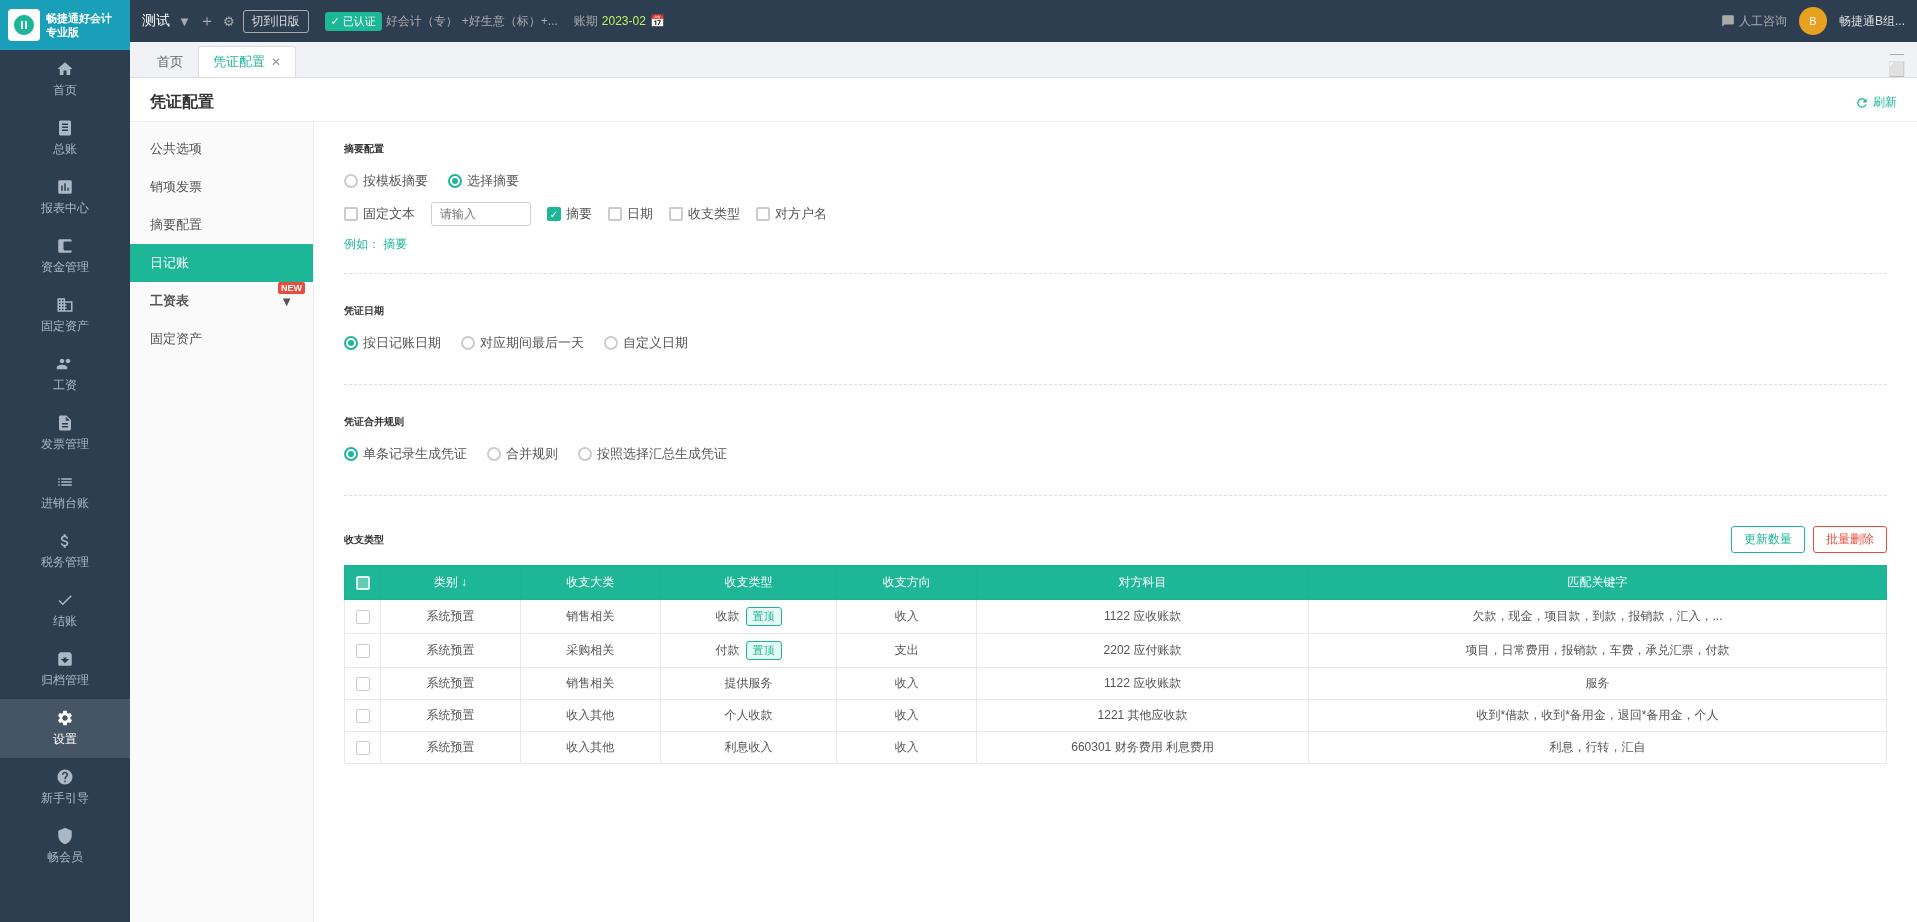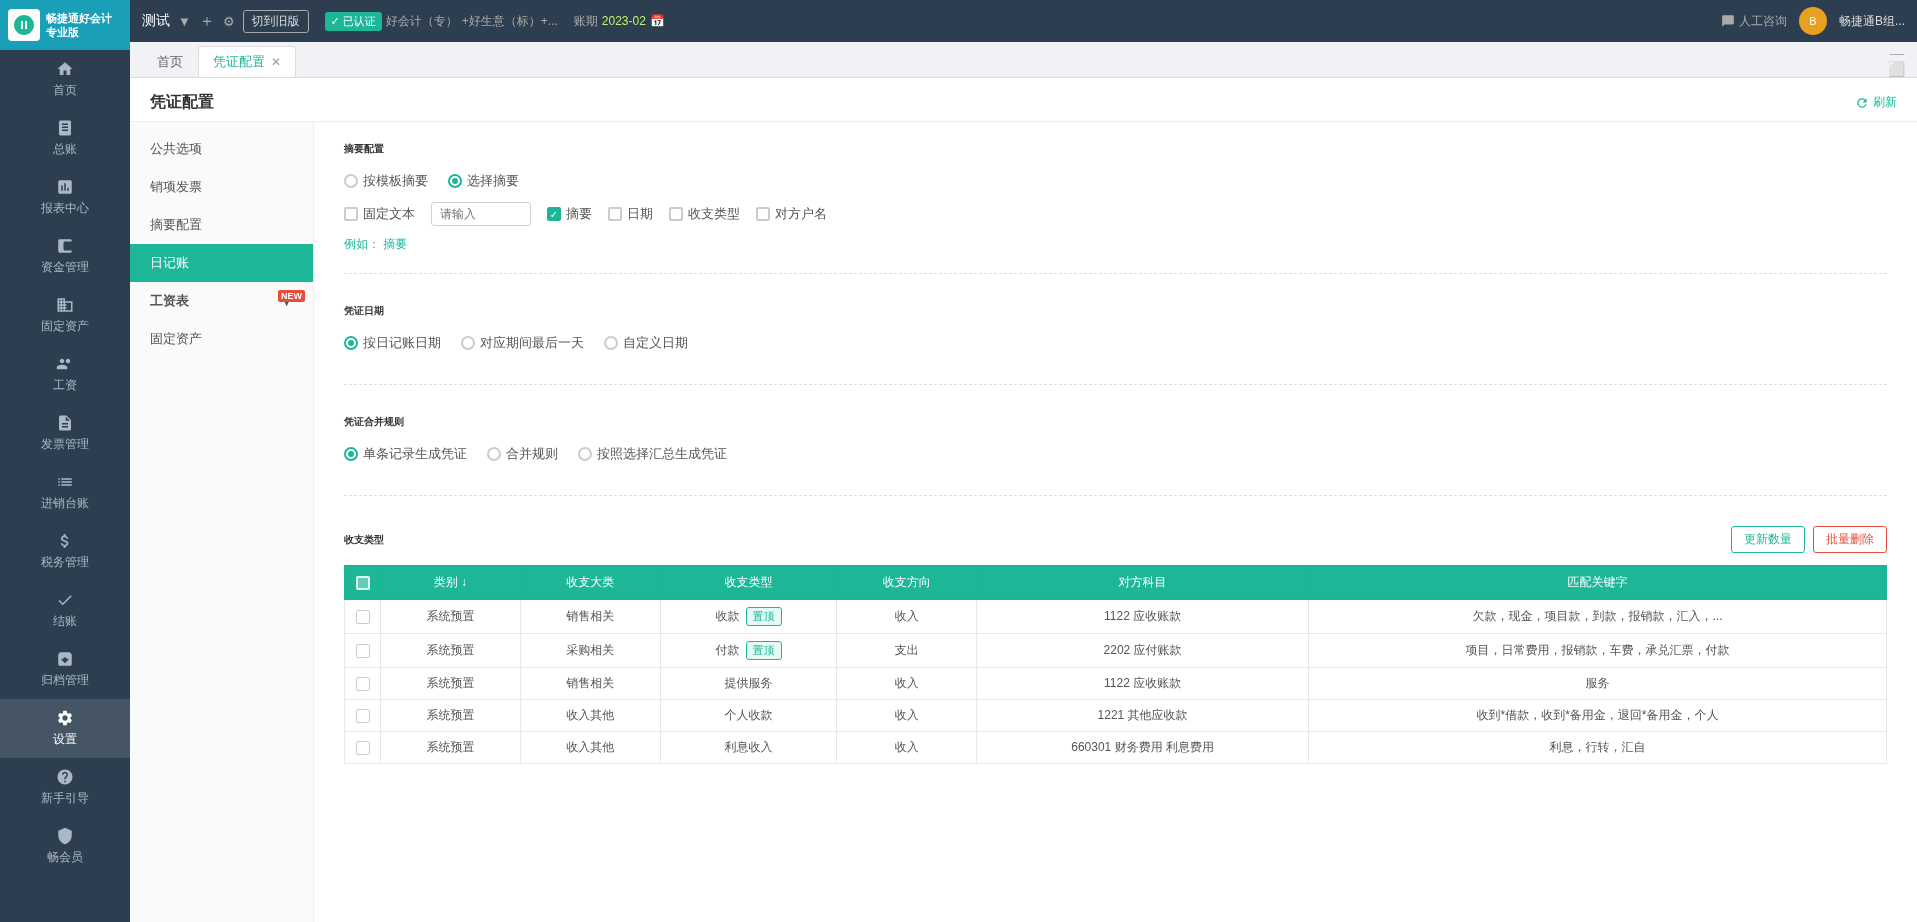--- a/index.html
+++ b/index.html
@@ -48,21 +48,21 @@
     .page-title { font-size: 16px; font-weight: bold; color: #333; }
     .refresh-btn { color: #1db798; font-size: 12px; cursor: pointer; display: flex; align-items: center; gap: 4px; }
 
     
     .content-body { display: flex; flex: 1; overflow: hidden; }
 
     
     .left-nav { width: 184px; flex-shrink: 0; border-right: 1px solid #eee; padding: 8px 0; background: #fafafa; }
     .left-nav-item { padding: 10px 20px; font-size: 13px; color: #555; cursor: pointer; display: flex; align-items: center; gap: 6px; position: relative; }
     .left-nav-item.active { background: #1db798; color: white; }
-    .left-nav-item .new-badge { background: #e74c3c; color: white; font-size: 9px; padding: 1px 3px; border-radius: 2px; position: absolute; right: 8px; top: 8px; }
+    .left-nav-item .new-badge { background: #e74c3c; color: white; font-size: 9px; padding: 1px 3px; border-radius: 2px; position: absolute; right: 8px; top: 0; }
     .left-nav-item .expand-icon { margin-left: auto; }
 
     
     .right-content { flex: 1; overflow-y: auto; padding: 20px 30px; }
 
     
     .section { margin-bottom: 30px; padding-bottom: 20px; border-bottom: 1px dashed #e0e0e0; }
     .section-title { font-size: 10px; font-weight: bold; color: #333; margin-bottom: 16px; }
 
     

